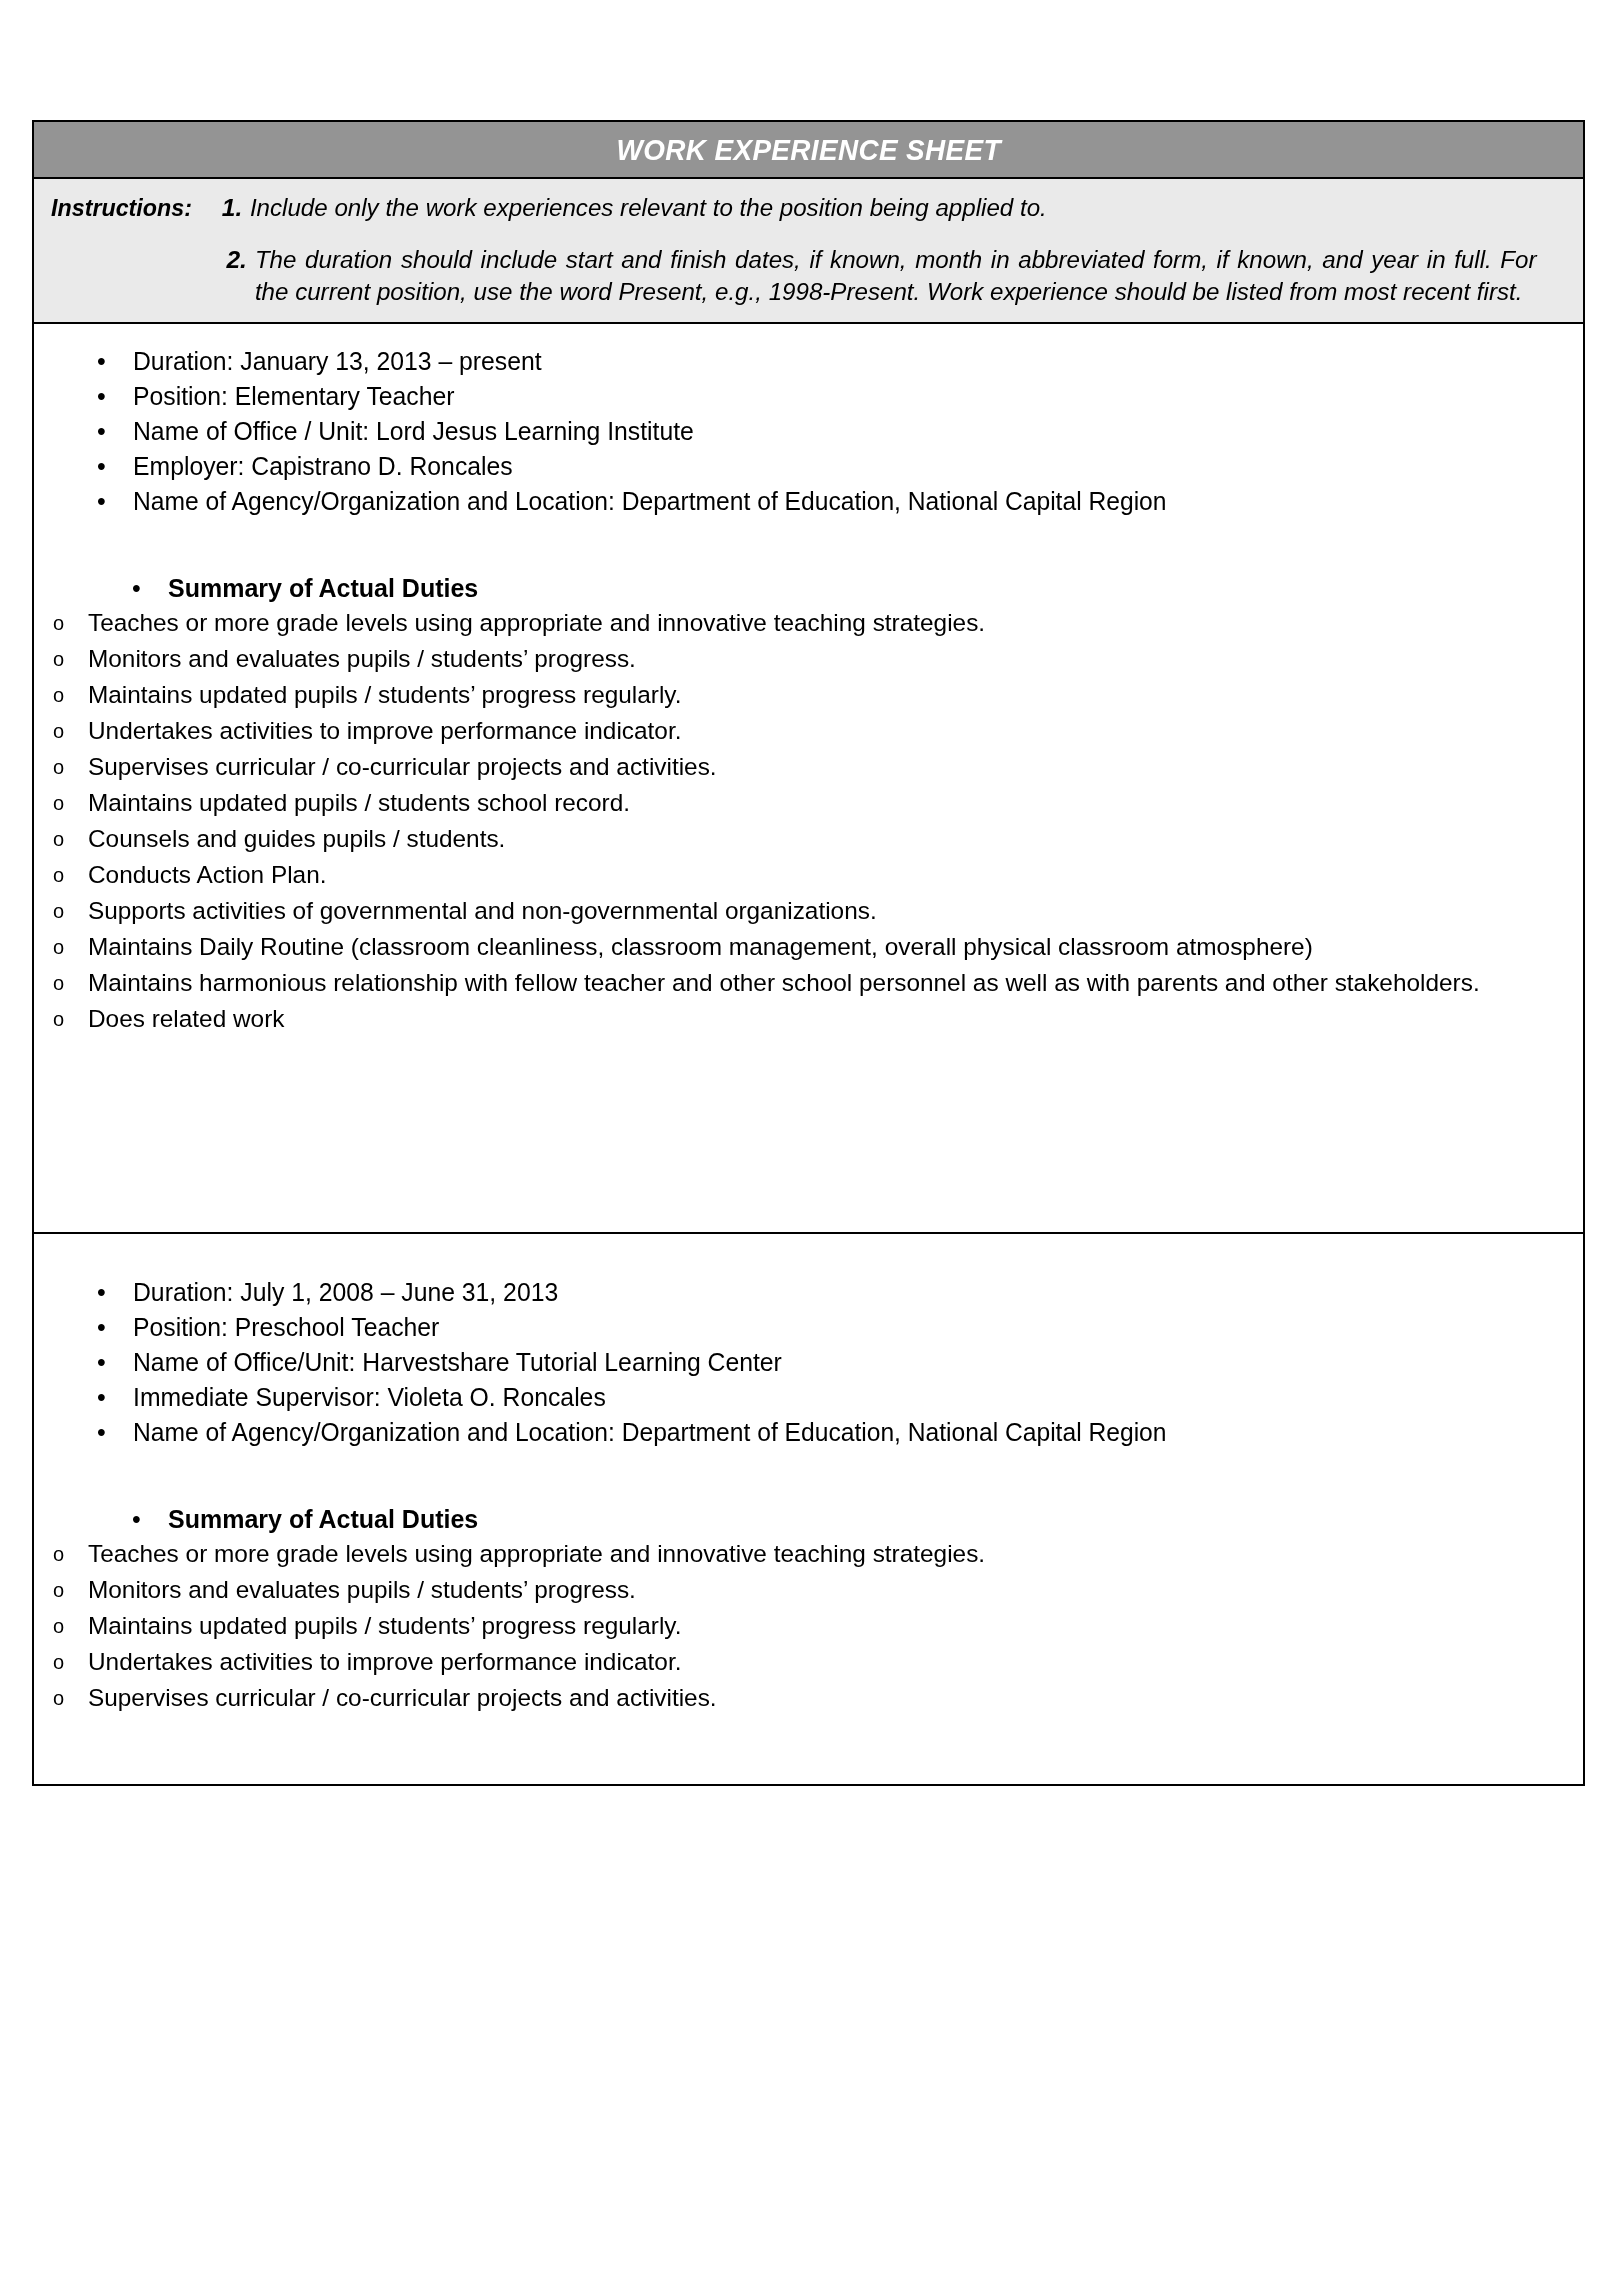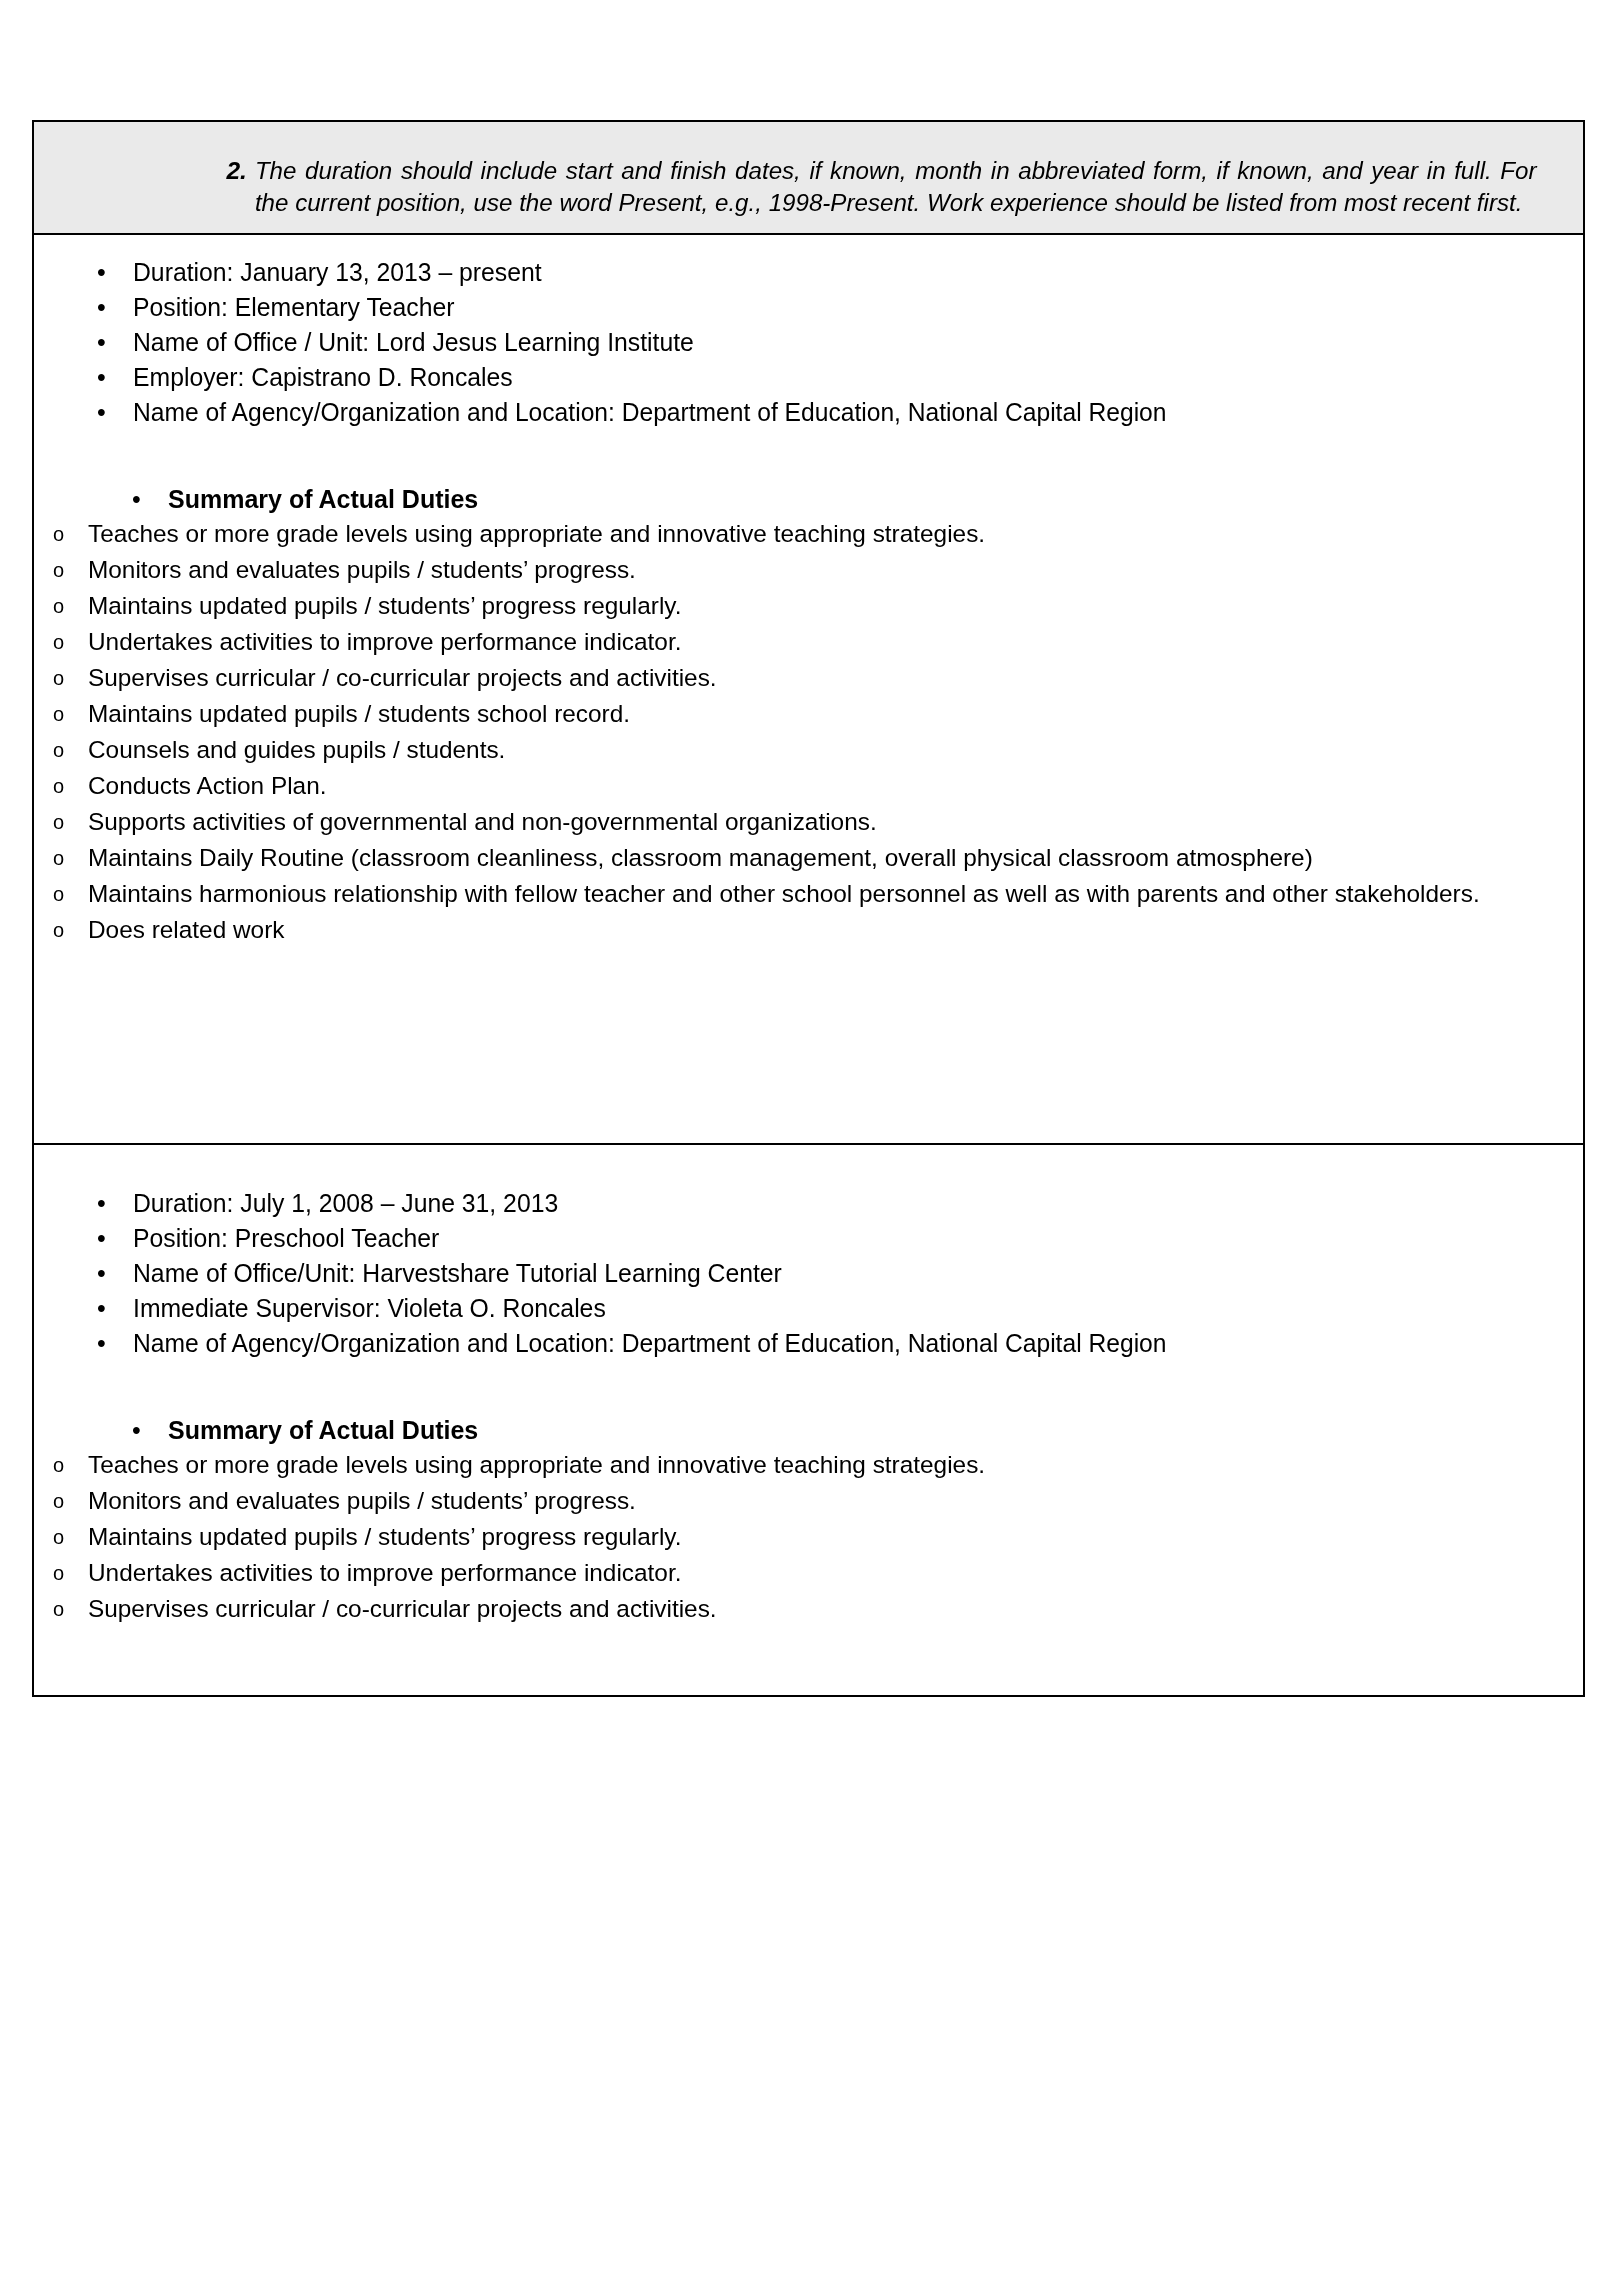--- a/index.html
+++ b/index.html
@@ -163,22 +163,30 @@
     transform: scaleX(0.995);
     transform-origin: left top;
   }
 </style>
 </head>
 <body>
 
 <div class="page">
   <div class="doc-table">
 
+    <div class="title-band">
+      <div class="title-text">WORK EXPERIENCE SHEET</div>
+    </div>
 
     <div class="instructions-band">
+      <div class="instr-row first">
+        <span class="instr-label">Instructions:</span>
+        <span class="instr-num">1.</span>
+        <span class="instr-body">Include only the work  experiences relevant to the position being applied to.</span>
+      </div>
       <div class="instr-row second">
         <span class="instr-num">2.</span>
         <span class="instr-body">The duration should include start and finish dates, if known, month in abbreviated form, if known,  and year in full. For the current position, use the word Present, e.g.,  1998-Present. Work experience should be listed from most recent first.</span>
       </div>
     </div>
 
     <div class="exp-section first">
       <ul class="lvl1">
         <li class="li1">
           <span class="bullet">•</span>

